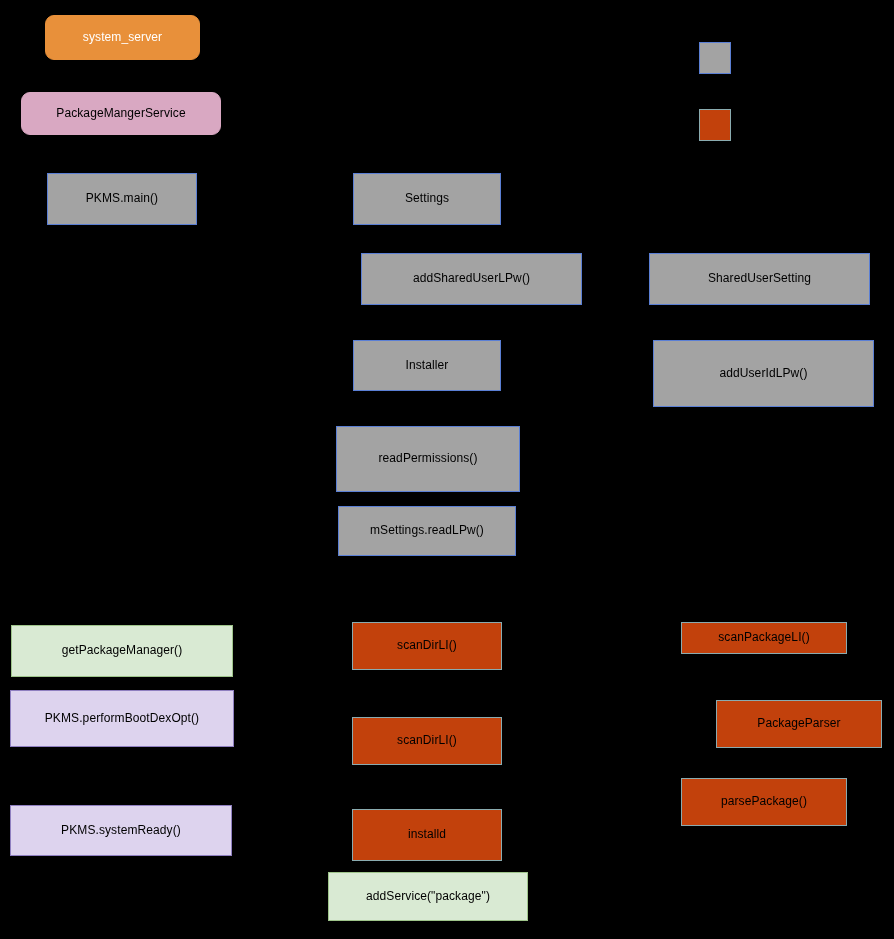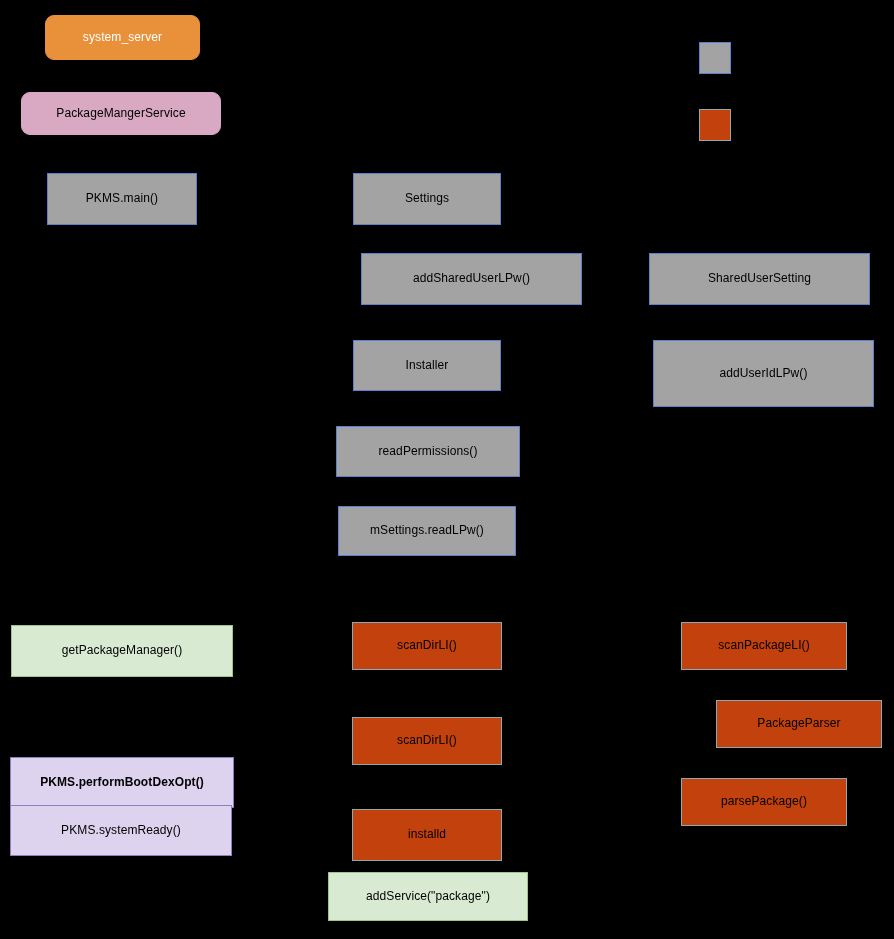--- a/index.html
+++ b/index.html
@@ -81,45 +81,45 @@
   <div class="legend-swatch n-teal" style="left:699px; top:82px; width:32px; height:32px;"></div>
 
   <div class="node n-orange" style="left:45px; top:15px; width:155px; height:45px;">system_server</div>
 
   <div class="node n-pink" style="left:21px; top:92px; width:200px; height:43px;">PackageMangerService</div>
 
   <div class="node n-blue" style="left:47px; top:173px; width:150px; height:52px;">PKMS.main()</div>
 
   <div class="node n-green" style="left:11px; top:625px; width:222px; height:52px;">getPackageManager()</div>
 
-  <div class="node n-purple" style="left:10px; top:757px; width:224px; height:51px;font-weight:bold;">PKMS.performBootDexOpt()</div>
+  <div class="node n-purple" style="left:10px; top:690px; width:224px; height:57px;">PKMS.performBootDexOpt()</div>
 
   <div class="node n-purple" style="left:10px; top:805px; width:222px; height:51px;">PKMS.systemReady()</div>
 
   <div class="node n-blue" style="left:353px; top:173px; width:148px; height:52px;">Settings</div>
 
   <div class="node n-blue" style="left:317px; top:253px; width:221px; height:52px;margin-left:44px;">addSharedUserLPw()</div>
 
   <div class="node n-blue" style="left:353px; top:340px; width:148px; height:51px;">Installer</div>
 
-  <div class="node n-blue" style="left:336px; top:426px; width:184px; height:51px;">readPermissions()</div>
+  <div class="node n-blue" style="left:336px; top:426px; width:184px; height:66px;">readPermissions()</div>
 
   <div class="node n-blue" style="left:338px; top:506px; width:178px; height:50px;">mSettings.readLPw()</div>
 
   <div class="node n-teal" style="left:352px; top:595px; width:150px; height:48px;">scanDirLI()</div>
 
   <div class="node n-teal" style="left:352px; top:690px; width:150px; height:48px;">scanDirLI()</div>
 
   <div class="node n-teal" style="left:352px; top:782px; width:150px; height:52px;">installd</div>
 
   <div class="node n-green" style="left:328px; top:872px; width:200px; height:49px;">addService("package")</div>
 
   <div class="node n-blue" style="left:649px; top:253px; width:221px; height:52px;">SharedUserSetting</div>
 
   <div class="node n-blue" style="left:653px; top:340px; width:221px; height:67px;">addUserIdLPw()</div>
 
-  <div class="node n-teal" style="left:681px; top:595px; width:166px; height:48px;">scanPackageLI()</div>
+  <div class="node n-teal" style="left:681px; top:595px; width:166px; height:32px;">scanPackageLI()</div>
 
   <div class="node n-teal" style="left:716px; top:673px; width:166px; height:48px;">PackageParser</div>
 
   <div class="node n-teal" style="left:681px; top:751px; width:166px; height:48px;">parsePackage()</div>
 
 </div>
 
 </body></html>

